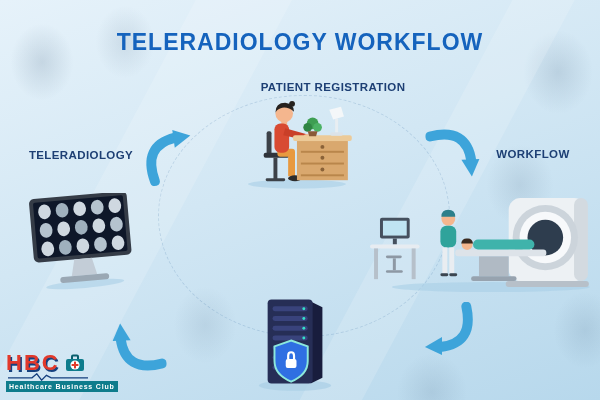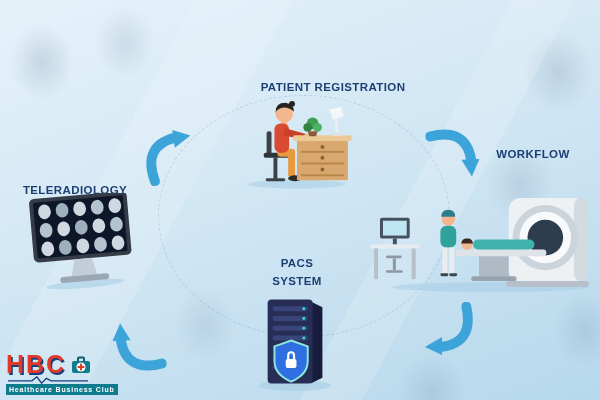--- a/index.html
+++ b/index.html
@@ -23,61 +23,58 @@
     border:1px dashed rgba(70,120,170,.22); border-radius:50%; }
 
   .title { position:absolute; top:29px; left:0; width:100%; text-align:center;
     font-size:23px; font-weight:bold; color:#1563bd; letter-spacing:1px; }
 
   .node-label { position:absolute; font-weight:bold; color:#1d3f74; font-size:11.5px;
     text-align:center; letter-spacing:.4px; line-height:1.55; }
   .label-registration { top:79px; left:0; width:100%;margin-left:33px; }
   .label-scanning  { top:146px; left:474px; width:118px; }
   .label-pacs      { top:255px; left:247px; width:100px; }
-  .label-diagnosis { top:147px; left:10px;  width:130px;margin-top:35px; }
+  .label-diagnosis { top:147px; left:16px;  width:130px; }
 
   .illus { position:absolute; }
   .illus-registration { left:236px; top:96px;  width:118px; height:93px; }
   .illus-scanning     { left:364px; top:194px; width:228px; height:99px; }
   .illus-pacs         { left:252px; top:289px; width:88px;  height:104px; }
   .illus-diagnosis    { left:28px;  top:193px; width:108px; height:98px; }
 
   .arrow { position:absolute; width:54px; height:54px; }
   .arrow-tl { left:140px; top:130px; transform:rotate(-8deg); }
   .arrow-tr { left:426px; top:124px; transform:rotate(88deg); }
   .arrow-br { left:424px; top:302px; transform:rotate(180deg); }
   .arrow-bl { left:112px; top:322px; transform:rotate(268deg); }
 
   .logo { position:absolute; left:6px; top:353px; width:130px; }
   .logo-row { display:flex; align-items:center; gap:4px; }
-  .logo-text { font-size:25px; font-weight:bold; color:#e2392b; letter-spacing:2px;
+  .logo-text { font-size:22px; font-weight:bold; color:#e2392b; letter-spacing:2px;
     line-height:.95; text-shadow:1.5px 1.5px 0 #15417f; }
   .kit { width:22px; height:20px; }
   .ecg { width:84px; height:8px; display:block; margin-top:-1px; }
   .logo-banner { background:#0e7c8c; color:#fff; font-size:7px; font-weight:bold;
     letter-spacing:.8px; padding:2px 3px; width:fit-content; white-space:nowrap; }
 </style>
 </head>
 <body>
 
 <div class="stage">
   <div class="streak" id="s1"></div>
   <div class="streak" id="s2"></div>
   <div class="guide-circle"></div>
 
+  <div class="title">TELERADIOLOGY WORKFLOW</div>
 
   <div class="node-label label-registration">
     <div>PATIENT REGISTRATION</div>
   </div>
   <div class="node-label label-scanning">
     <div>WORKFLOW</div>
-  </div>
-  <div class="node-label label-pacs">
-    <div>PACS</div>
-    <div>SYSTEM</div>
   </div>
   <div class="node-label label-diagnosis">
     <div>TELERADIOLOGY</div>
   </div>
 
   <svg class="arrow arrow-tl" viewBox="0 0 60 60">
     <path d="M13 55 Q 4 14 42 10" fill="none" stroke="#3da4da" stroke-width="11" stroke-linecap="round"></path>
     <polygon points="40,1 59,10 40,21" fill="#3da4da"></polygon>
   </svg>
   <svg class="arrow arrow-tr" viewBox="0 0 60 60">

